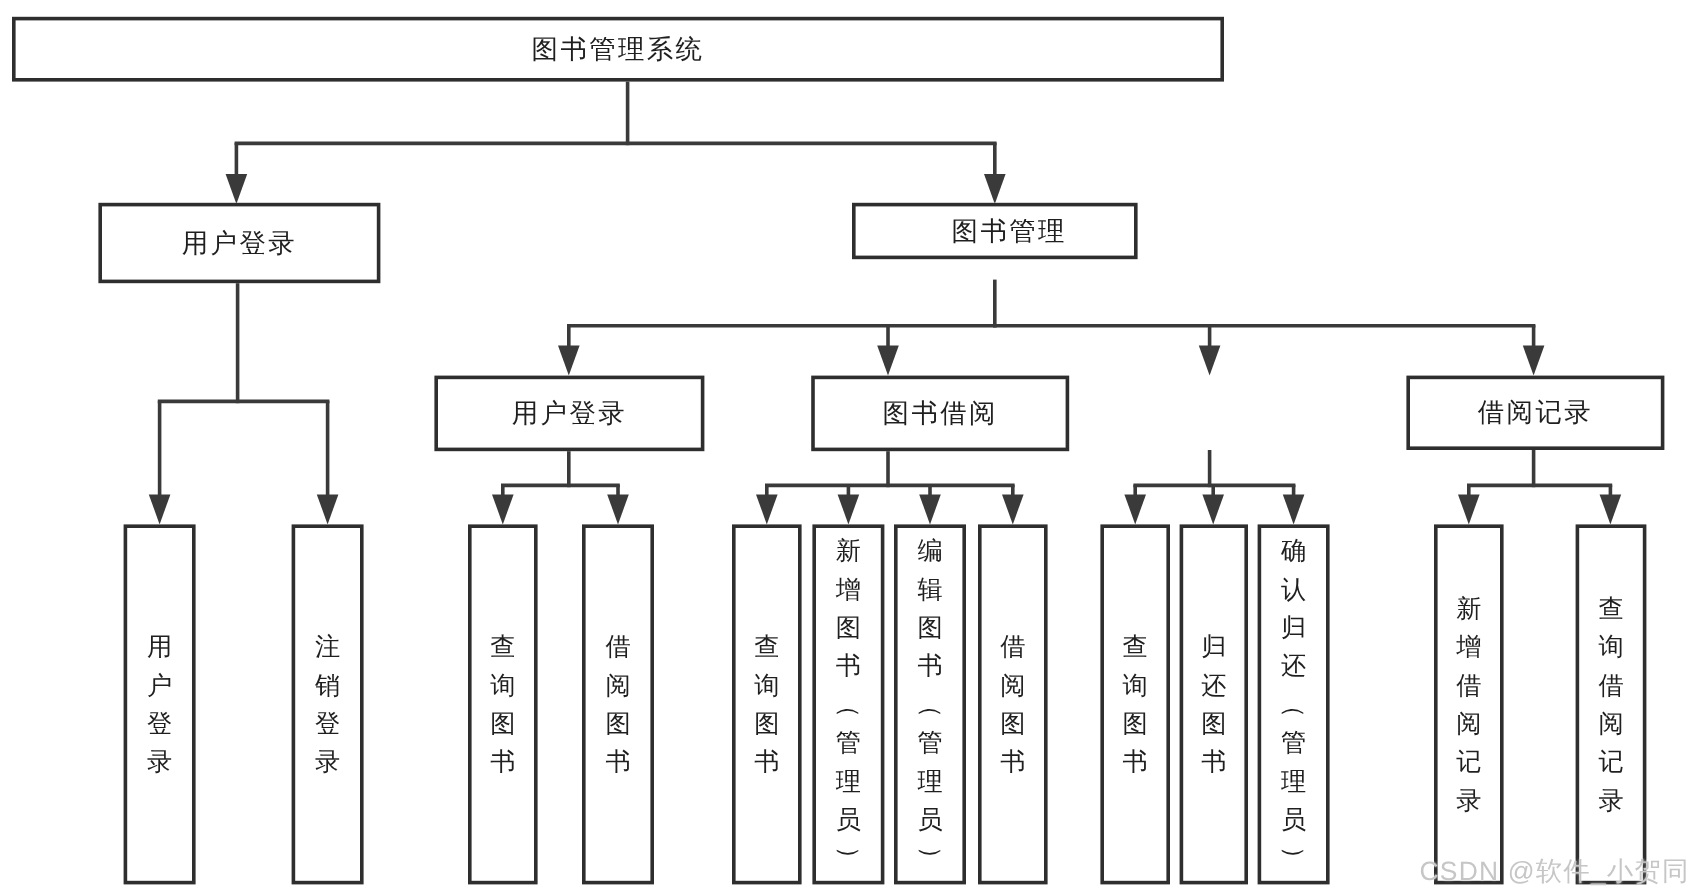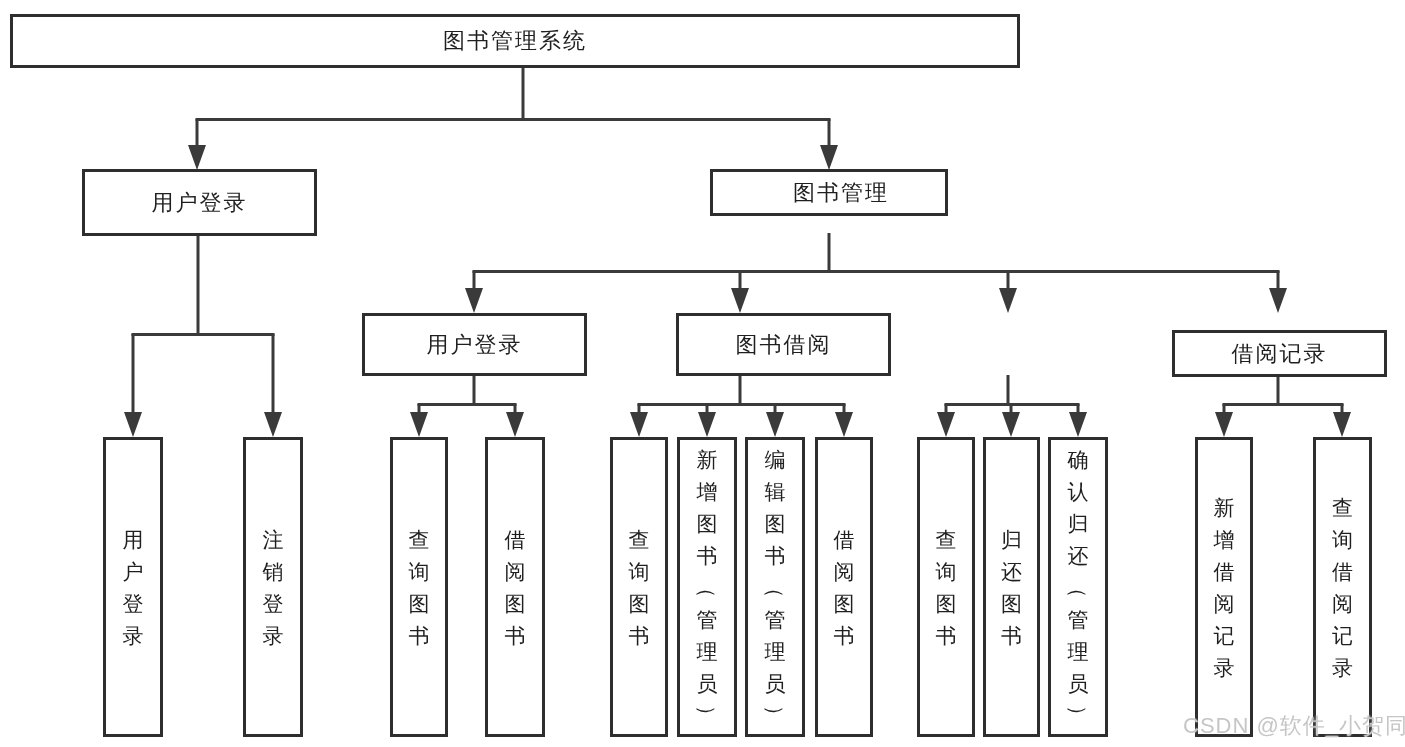--- a/index.html
+++ b/index.html
@@ -153,21 +153,21 @@
   <div class="hbox" style="left:710px; top:169px; width:238px; height:47px;padding-left:24px;">
     <span>图书管理</span>
   </div>
 
   <div class="hbox" style="left:362px; top:313px; width:225px; height:63px;">
     <span>用户登录</span>
   </div>
   <div class="hbox" style="left:632px; top:313px; width:215px; height:63px;margin-left:44px;">
     <span>图书借阅</span>
   </div>
-  <div class="hbox" style="left:1172px; top:330px; width:215px; height:47px;">
+  <div class="hbox" style="left:1172px; top:313px; width:215px; height:62px;">
     <span>借阅记录</span>
   </div>
 
   <div class="vbox" style="left:103px; top:437px; width:60px; height:300px;">
     <span class="vtext">
         <span>用</span>
         <span>户</span>
         <span>登</span>
         <span>录</span>
       </span>

